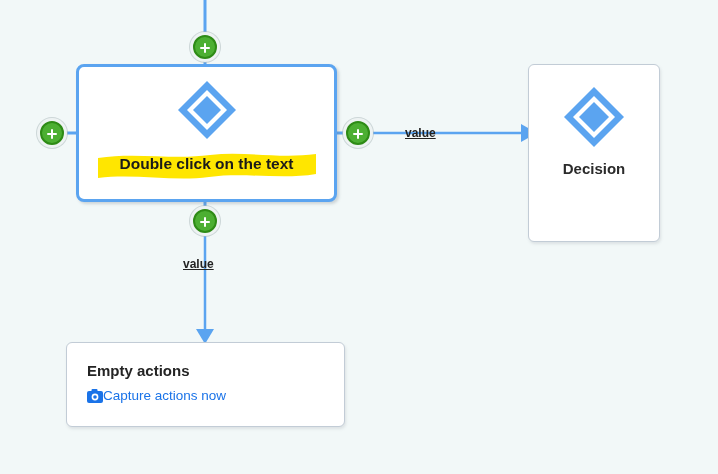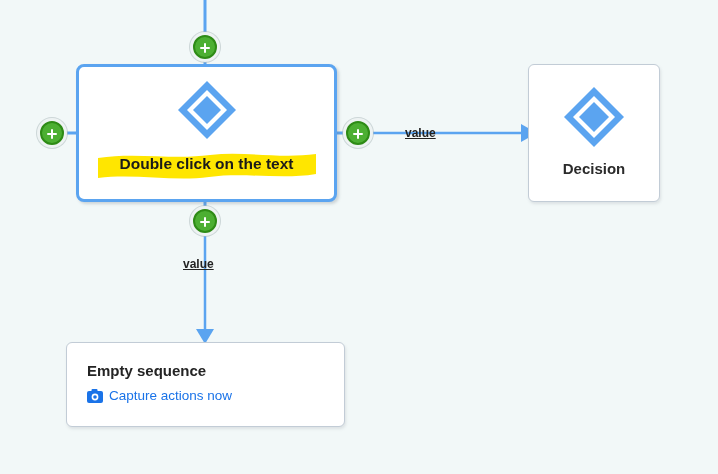--- a/index.html
+++ b/index.html
@@ -148,21 +148,20 @@
     font-weight: bold;
     color: #242424;
     white-space: nowrap;
   }
   .seq-action {
     position: absolute;
     left: 20px;
     top: 45px;
     display: flex;
     align-items: center;
-    gap: 6px;
     cursor: pointer;
   }
   .seq-action-text {
     font-size: 13.5px;
     color: #1a73e8;
     white-space: nowrap;
   }
   .camera-icon {
     display: block;
   }
@@ -201,36 +200,36 @@
 
     <div class="highlight-label" style="top:88px;">
       
       <svg class="hl-marker" width="224" height="30" viewBox="0 0 224 30" style="top:-4px;" xmlns="http://www.w3.org/2000/svg">
         <path d="M3,7 C40,1 78,9 115,4 C150,0 185,8 221,3 L221,23 C186,29 150,21 114,26 C78,31 40,22 3,27 Z" fill="#ffe600"></path>
       </svg>
       <span class="hl-text">Double click on the text</span>
     </div>
   </div>
 
-  <div class="node node-plain" style="left:528px; top:64px; width:132px; height:138px;">
+  <div class="node node-plain" style="left:528px; top:64px; width:132px; height:178px;">
 
     <div class="diamond-wrap" style="top:20px;">
       <svg width="64" height="64" viewBox="0 0 64 64" xmlns="http://www.w3.org/2000/svg">
         <polygon points="32,2 62,32 32,62 2,32" fill="#5ba4f0"></polygon>
         <polygon points="32,11 53,32 32,53 11,32" fill="#ffffff"></polygon>
         <polygon points="32,17 47,32 32,47 17,32" fill="#5ba4f0"></polygon>
       </svg>
     </div>
 
     <div class="node-label" style="top:95px;">Decision</div>
   </div>
 
   <div class="node node-plain" style="left:66px; top:342px; width:279px; height:85px;">
 
-    <div class="seq-title">Empty sequence</div>
+    <div class="seq-title">Empty actions</div>
 
     <div class="seq-action">
       <svg class="camera-icon" width="16" height="14" viewBox="0 0 16 14" xmlns="http://www.w3.org/2000/svg">
         <rect x="0" y="2" width="16" height="12" rx="2" fill="#1a73e8"></rect>
         <rect x="4.5" y="0" width="6" height="3" rx="1" fill="#1a73e8"></rect>
         <circle cx="8" cy="8" r="3.4" fill="#ffffff"></circle>
         <circle cx="8" cy="8" r="1.8" fill="#1a73e8"></circle>
       </svg>
       <span class="seq-action-text">Capture actions now</span>
     </div>

